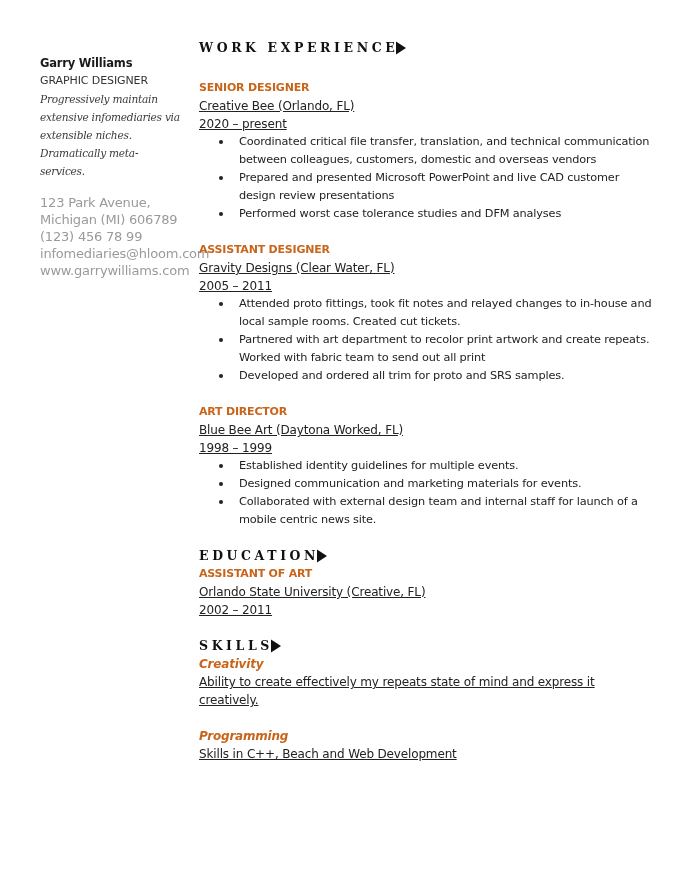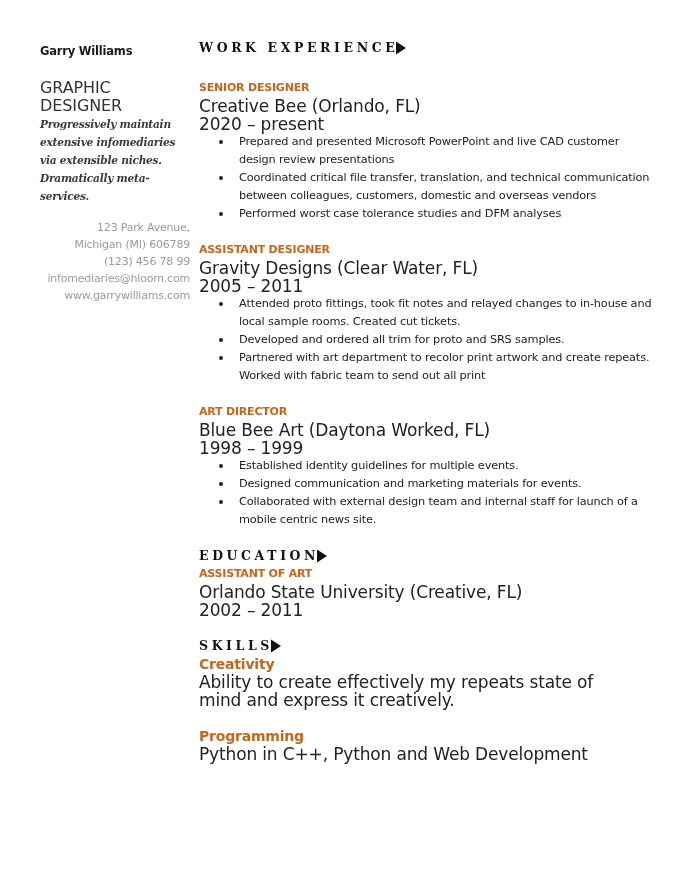--- a/index.html
+++ b/index.html
@@ -17,55 +17,53 @@
     .page {
       position: absolute;
       left: 0; top: 0;
       width: 684px; height: 883px;
       background: #fff;
     }
     
     .left-col {
       position: absolute;
       left: 40px;
-      top: 42px;
+      top: 54px;
       width: 150px;
     }
     .name {
       font-family: "DejaVu Sans", sans-serif;
       font-weight: bold;
       font-size: 11.5px;
       line-height: 18px;
       color: #1a1a1a;
       letter-spacing: -0.2px;
     }
     .job-title {
-      font-size: 16px;
+      font-size: 11px;
       line-height: 18px;
       color: #333;
       letter-spacing: -0.1px;
-      margin-top: 19px;
     }
     .summary {
       font-family: "DejaVu Serif", serif;
       font-style: italic;
-      font-weight: bold;
+      font-weight: normal;
       font-size: 10.6px;
       line-height: 18px;
       color: #3a3a3a;
       letter-spacing: -0.25px;
       width: 140px;
     }
     .contact {
       margin-top: 14px;
-      font-size: 11px;
+      font-size: 13px;
       line-height: 17px;
       color: #9a9a9a;
       letter-spacing: -0.2px;
-      text-align: right;
     }
     .contact div { white-space: nowrap; }
 
     
     .right-col {
       position: absolute;
       left: 187px;
       top: 39px;
       width: 470px;
       margin-left: 12px;
@@ -92,24 +90,25 @@
       margin-left: -2px;
     }
     .role {
       font-weight: bold;
       font-size: 11px;
       line-height: 18px;
       color: #c8651b;
       letter-spacing: -0.2px;
     }
     .line {
-      font-size: 17px;
+      font-size: 12px;
       line-height: 18px;
       color: #222;
       letter-spacing: -0.15px;
+      text-decoration: underline;
     }
     ul.bullets {
       list-style: none;
       margin-left: 20px;
       width: 440px;
     }
     ul.bullets li {
       position: relative;
       padding-left: 20px;
       font-size: 11.3px;
@@ -124,24 +123,25 @@
       top: 7px;
       width: 4px; height: 4px;
       background: #222;
       border-radius: 50%;
     }
     .gap-heading { height: 22px; }
     .gap-job { height: 18px; }
     .gap-section { height: 18px; }
     .skill-name {
       font-weight: bold;
-      font-size: 14px;
+      font-size: 12px;
       line-height: 18px;
       color: #c8651b;
       letter-spacing: -0.2px;
+      font-style: italic;
     }
   </style>
 </head>
 <body>
 
 <div class="page">
 
   <aside class="left-col">
     <div class="name">Garry Williams</div>
     <div class="job-title">GRAPHIC DESIGNER</div>
@@ -162,35 +162,35 @@
         <span>WORK EXPERIENCE</span>
         <span class="arrow"></span>
       </div>
       <div class="gap-heading"></div>
 
       <div>
         <div class="role">SENIOR DESIGNER</div>
         <div class="line">Creative Bee (Orlando, FL)</div>
         <div class="line">2020 – present</div>
         <ul class="bullets">
+          <li>Coordinated critical file transfer, translation, and technical communication between colleagues, customers, domestic and overseas vendors</li>
           <li>Prepared and presented Microsoft PowerPoint and live CAD customer design review presentations</li>
-          <li>Coordinated critical file transfer, translation, and technical communication between colleagues, customers, domestic and overseas vendors</li>
           <li>Performed worst case tolerance studies and DFM analyses</li>
         </ul>
       </div>
       <div class="gap-job"></div>
 
       <div>
         <div class="role">ASSISTANT DESIGNER</div>
         <div class="line">Gravity Designs (Clear Water, FL)</div>
         <div class="line">2005 – 2011</div>
         <ul class="bullets">
           <li>Attended proto fittings, took fit notes and relayed changes to in-house and local sample rooms. Created cut tickets.</li>
+          <li>Partnered with art department to recolor print artwork and create repeats. Worked with fabric team to send out all print</li>
           <li>Developed and ordered all trim for proto and SRS samples.</li>
-          <li>Partnered with art department to recolor print artwork and create repeats. Worked with fabric team to send out all print</li>
         </ul>
       </div>
       <div class="gap-job"></div>
 
       <div>
         <div class="role">ART DIRECTOR</div>
         <div class="line">Blue Bee Art (Daytona Worked, FL)</div>
         <div class="line">1998 – 1999</div>
         <ul class="bullets">
           <li>Established identity guidelines for multiple events.</li>
@@ -219,18 +219,18 @@
         <span>SKILLS</span>
         <span class="arrow"></span>
       </div>
       <div>
         <div class="skill-name">Creativity</div>
         <div class="line" style="width:400px">Ability to create effectively my repeats state of mind and express it creatively.</div>
       </div>
       <div class="gap-job"></div>
       <div>
         <div class="skill-name">Programming</div>
-        <div class="line">Python in C++, Python and Web Development</div>
+        <div class="line">Skills in C++, Beach and Web Development</div>
       </div>
     </section>
 
   </main>
 </div>
 
 </body></html>

